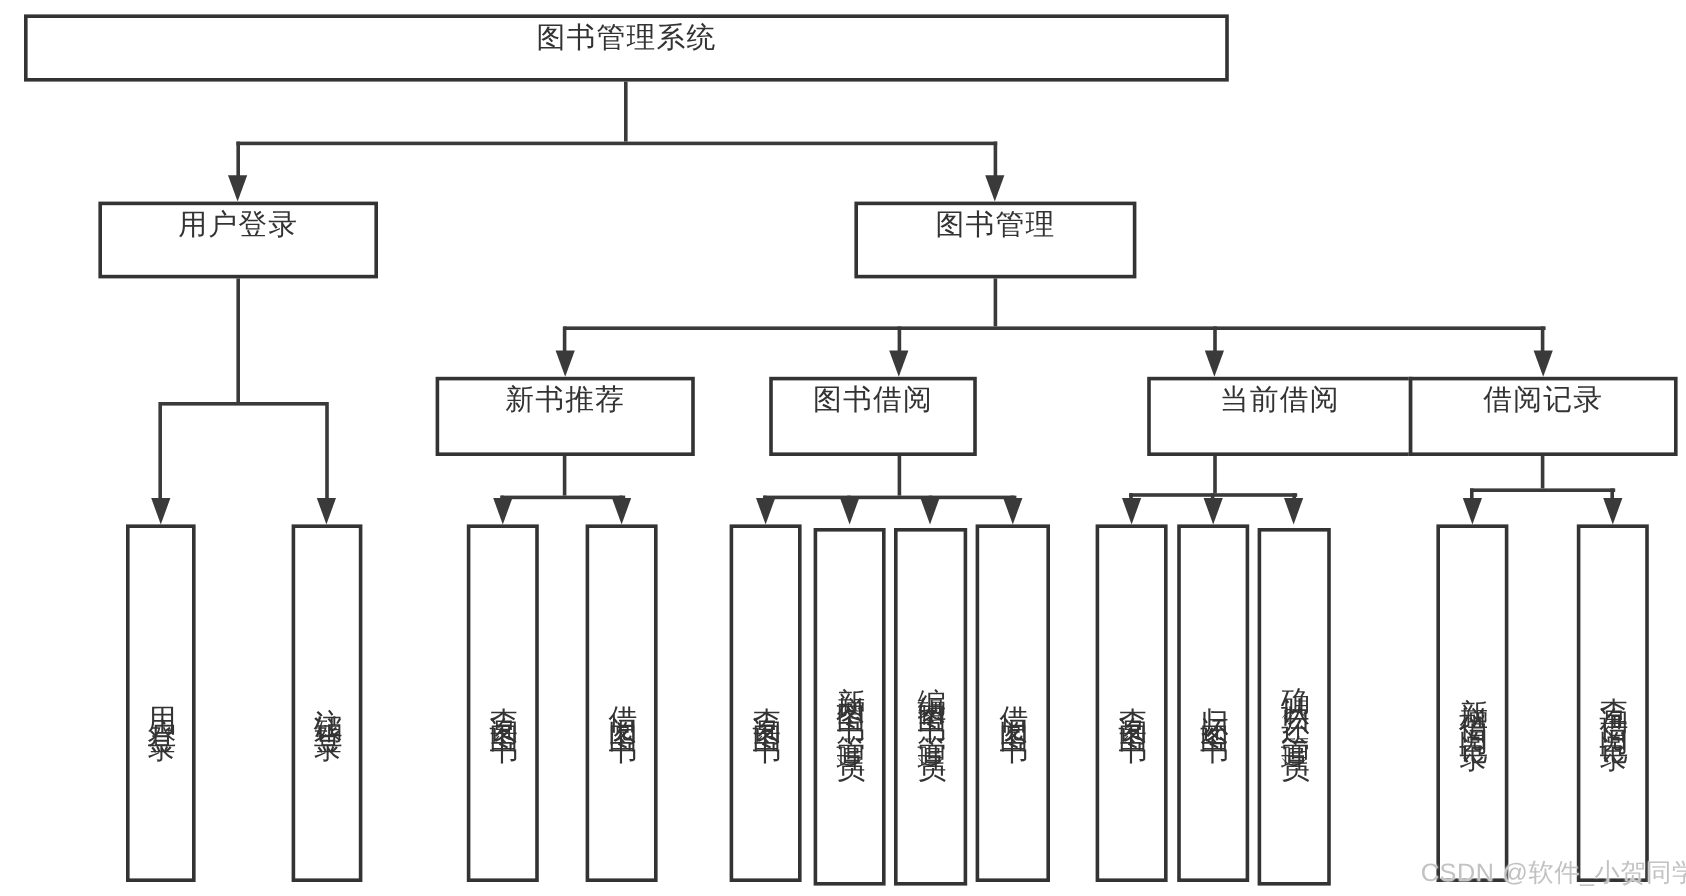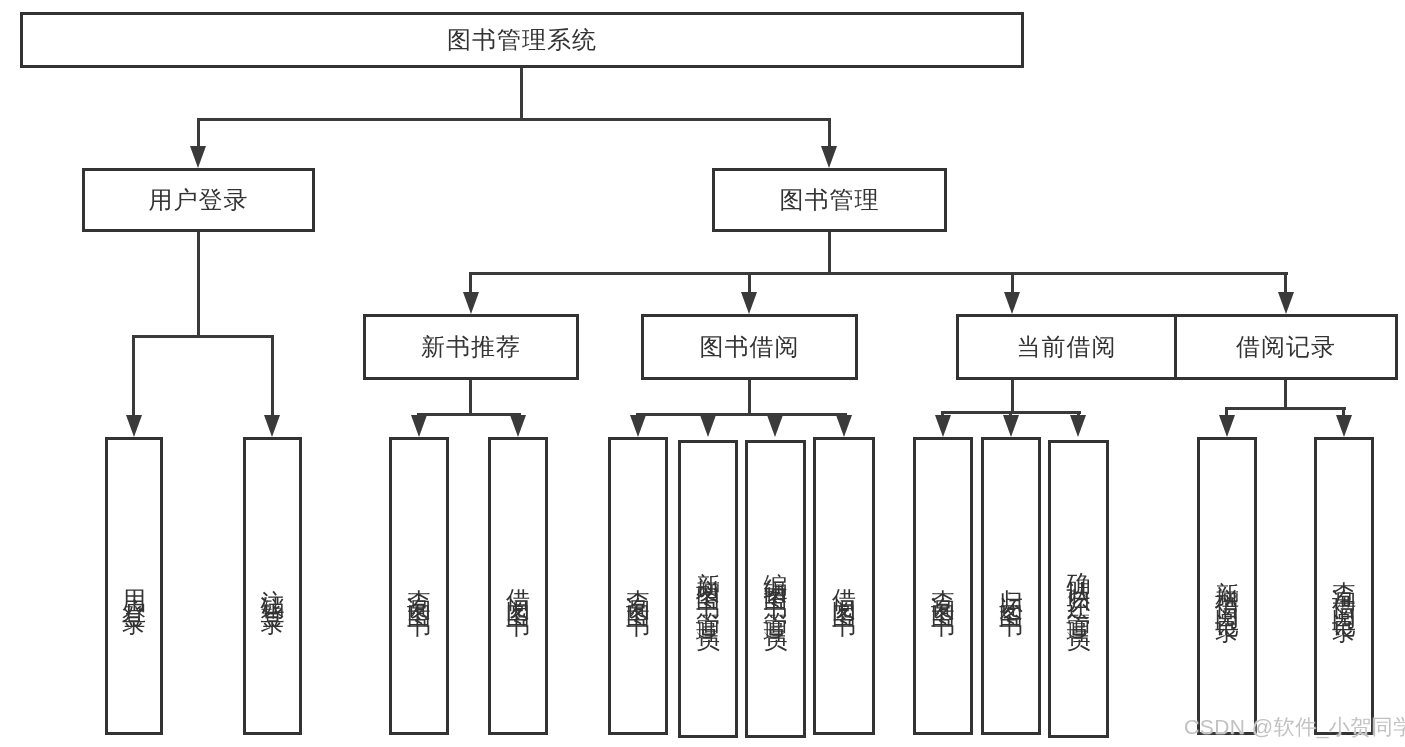--- a/index.html
+++ b/index.html
@@ -6,21 +6,21 @@
   .canvas {
     position:relative; width:1405px; height:747px;
     background:#ffffff; overflow:hidden;
     font-family:"Liberation Sans","DejaVu Sans",sans-serif;
     color:#333333;
   }
   
   .node {
     position:absolute; box-sizing:border-box;
     border:3px solid #333333; background:#ffffff;
-    display:flex; align-items:center; justify-content:center;
+    display:flex; justify-content:center;
   }
   .node span { font-size:24px; letter-spacing:1px; color:#333333; white-space:nowrap; }
   
   .leaf {
     position:absolute; box-sizing:border-box; height:298px;
     border:3px solid #333333; background:#ffffff;
     display:flex; align-items:center; justify-content:center;
   }
   .leaf span {
     writing-mode:vertical-rl; text-orientation:mixed;
@@ -56,21 +56,21 @@
   </div>
 
   <div class="node" style="left:363px;top:314px;width:216px;height:66px">
     <span>新书推荐</span>
   </div>
 
   <div class="node" style="left:712px;top:168px;width:235px;height:64px">
     <span>图书管理</span>
   </div>
 
-  <div class="node" style="left:641px;top:314px;width:217px;height:66px">
+  <div class="node" style="left:641px;top:314px;width:173px;height:66px">
     <span>图书借阅</span>
   </div>
 
   <div class="node" style="left:956px;top:314px;width:221px;height:66px">
     <span>当前借阅</span>
   </div>
 
   <div class="node" style="left:1174px;top:314px;width:224px;height:66px">
     <span>借阅记录</span>
   </div>

